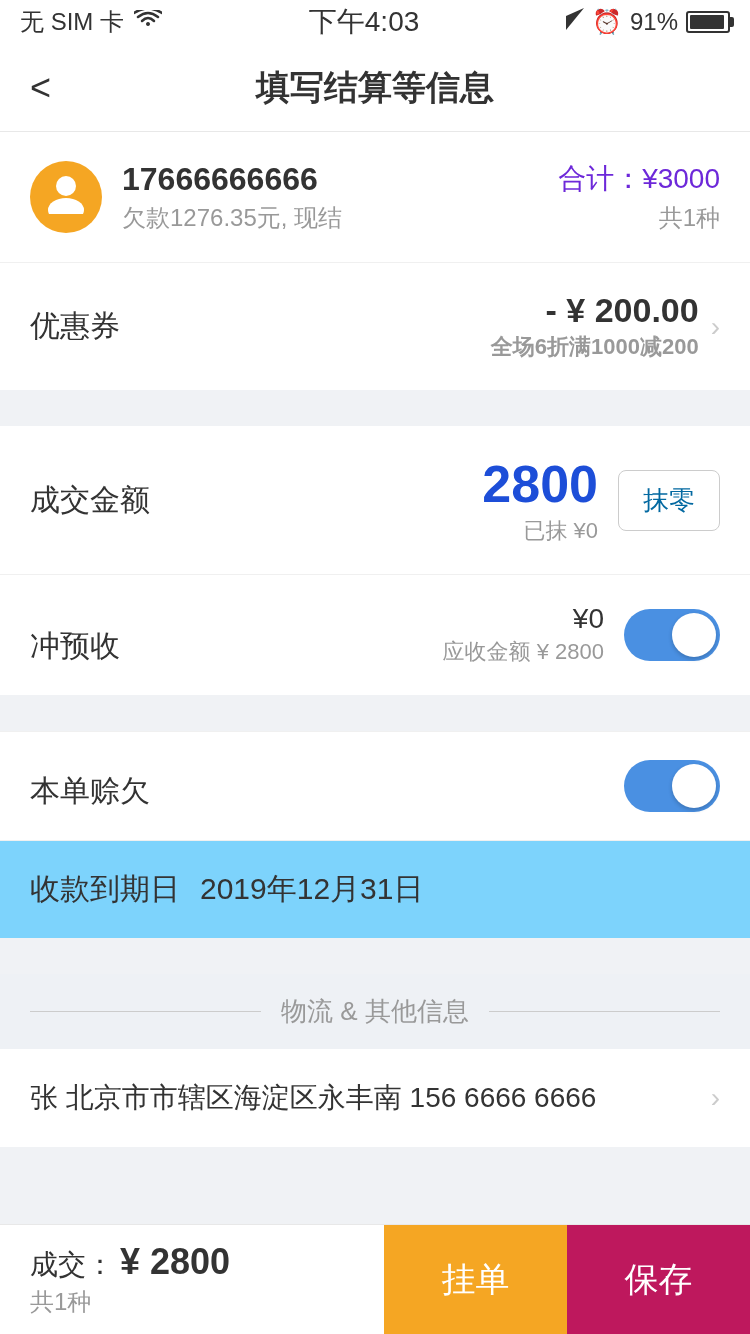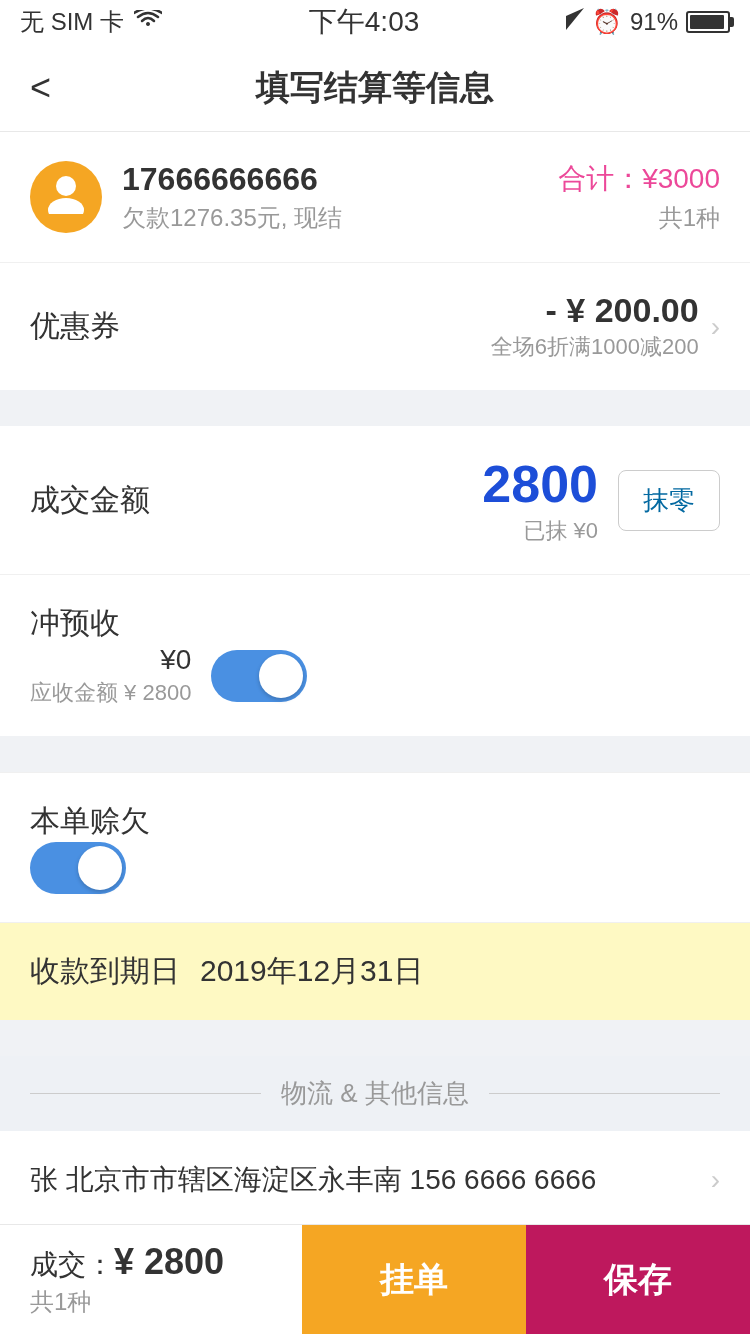--- a/index.html
+++ b/index.html
@@ -126,21 +126,21 @@
     .customer-debt {
       font-size: 24px;
       color: #999;
       margin-top: 4px;
     }
     .customer-right {
       text-align: right;
     }
     .customer-total {
       font-size: 28px;
-      color: #ec4899;
+      color: #6d28d9;
     }
     .customer-count {
       font-size: 24px;
       color: #999;
       margin-top: 4px;
     }
 
     
     .coupon-row {
       padding: 28px 30px;
@@ -163,20 +163,21 @@
       font-size: 34px;
       font-weight: 600;
       color: #333;
       text-align: right;
     }
     .coupon-desc {
       font-size: 22px;
       color: #999;
       text-align: right;
       margin-top: 2px;
+      font-weight: bold;
     }
     .chevron {
       color: #ccc;
       font-size: 28px;
     }
 
     
     .section-divider {
       height: 20px;
       background: #f0f2f5;
@@ -220,25 +221,24 @@
       font-size: 26px;
       color: #0369a1;
       background: #fff;
       cursor: pointer;
     }
 
     
     .toggle-row {
       padding: 28px 30px;
       display: flex;
-      align-items: flex-start;
+      align-items: flex-end;
       justify-content: space-between;
       background: #fff;
       border-top: 1px solid #f0f0f0;
-      flex-direction: column;
     }
     .toggle-label {
       font-size: 30px;
       color: #333;
     }
     .toggle-right {
       text-align: right;
     }
     .toggle-value {
       font-size: 28px;
@@ -276,21 +276,21 @@
       box-shadow: 0 2px 4px rgba(0,0,0,0.2);
     }
     .toggle-switch.on .toggle-knob { right: 4px; }
 
     
     .due-row {
       padding: 28px 30px;
       display: flex;
       align-items: center;
       gap: 20px;
-      background: #fef9c3;
+      background: #7dd3fc;
       border-top: 1px solid #f0f0f0;
     }
     .due-label {
       font-size: 30px;
       color: #333;
     }
     .due-value {
       font-size: 30px;
       color: #333;
     }
@@ -353,34 +353,35 @@
       border-top: 1px solid #e8e8e8;
     }
     .bottom-summary {
       flex: 1;
       padding: 0 30px;
     }
     .bottom-summary-amount {
       font-size: 36px;
       font-weight: 700;
       color: #333;
+      margin-left: 6px;
     }
     .bottom-summary-label {
       font-size: 24px;
       color: #999;
       margin-top: 2px;
     }
     .bottom-btn {
       height: 110px;
-      width: 224px;
+      width: 183px;
       display: flex;
       align-items: center;
       justify-content: center;
       font-size: 34px;
-      font-weight: 700;
+      font-weight: 400;
       color: #fff;
       cursor: pointer;
     }
     .btn-hold { background: #f5a623; }
     .btn-save { background: #be185d; }
   </style>
 </head>
 <body>
 
 <div class="status-bar">

